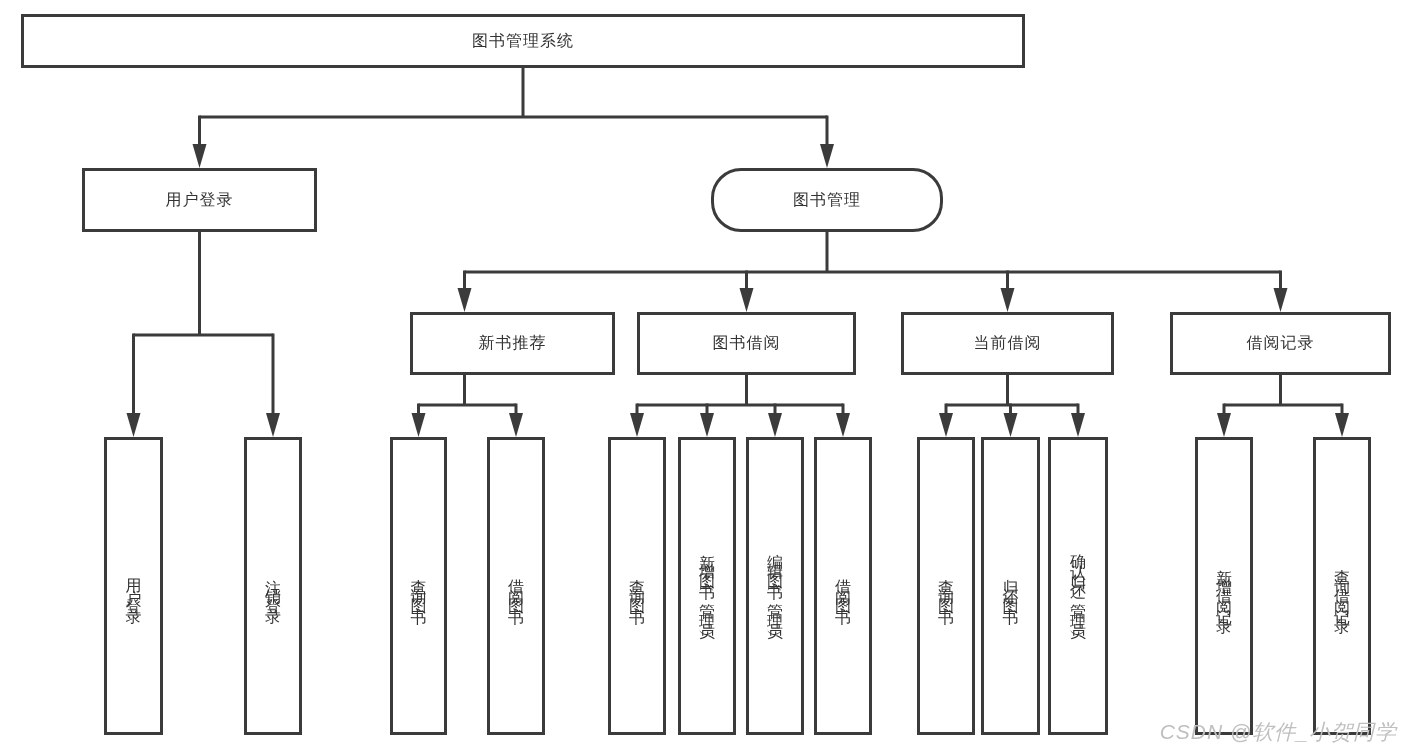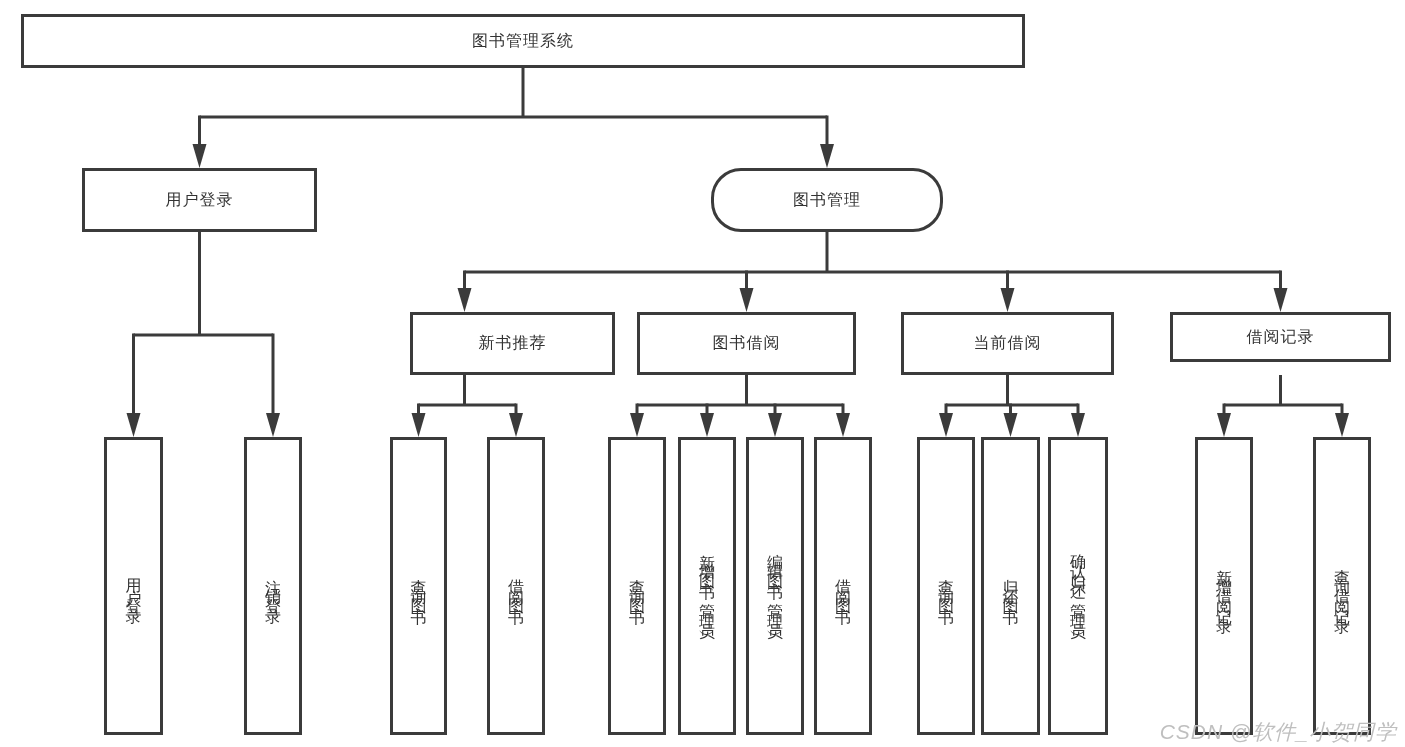--- a/index.html
+++ b/index.html
@@ -146,21 +146,21 @@
 
   <div class="node" style="left:362px; top:312px; width:205px; height:63px;margin-left:48px;">
     <span>新书推荐</span>
   </div>
   <div class="node" style="left:901px; top:312px; width:213px; height:63px;">
     <span>当前借阅</span>
   </div>
   <div class="node" style="left:637px; top:312px; width:219px; height:63px;">
     <span>图书借阅</span>
   </div>
-  <div class="node" style="left:1170px; top:312px; width:221px; height:50px;justify-content:center;">
+  <div class="node" style="left:1170px; top:312px; width:221px; height:63px;justify-content:center;">
     <span>借阅记录</span>
   </div>
 
   <div class="node v" style="left:104px; top:437px; width:59px; height:298px;">
     <span>用户登录</span>
   </div>
   <div class="node v" style="left:244px; top:437px; width:58px; height:298px;">
     <span>注销登录</span>
   </div>
 

